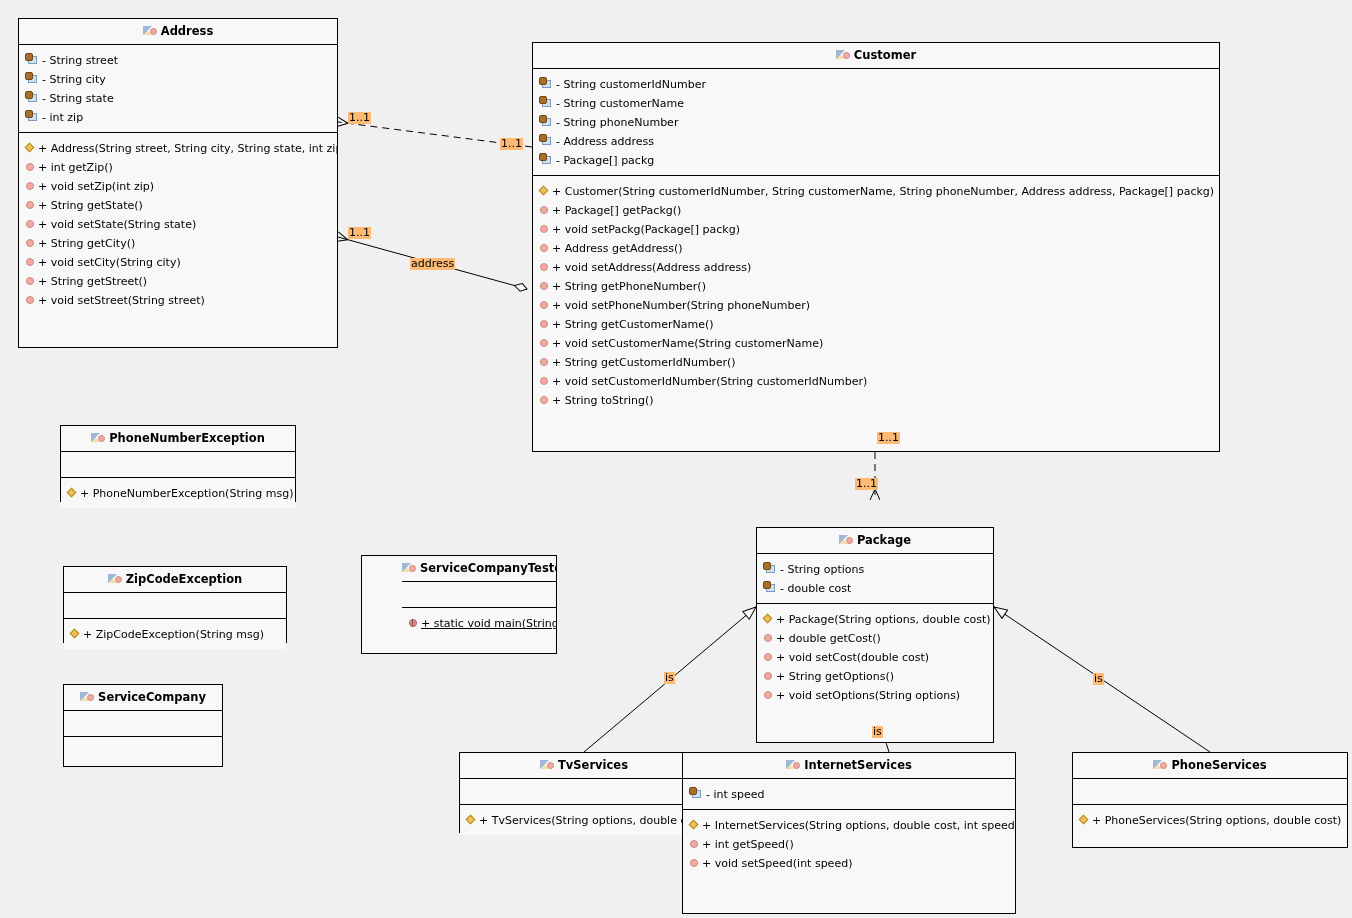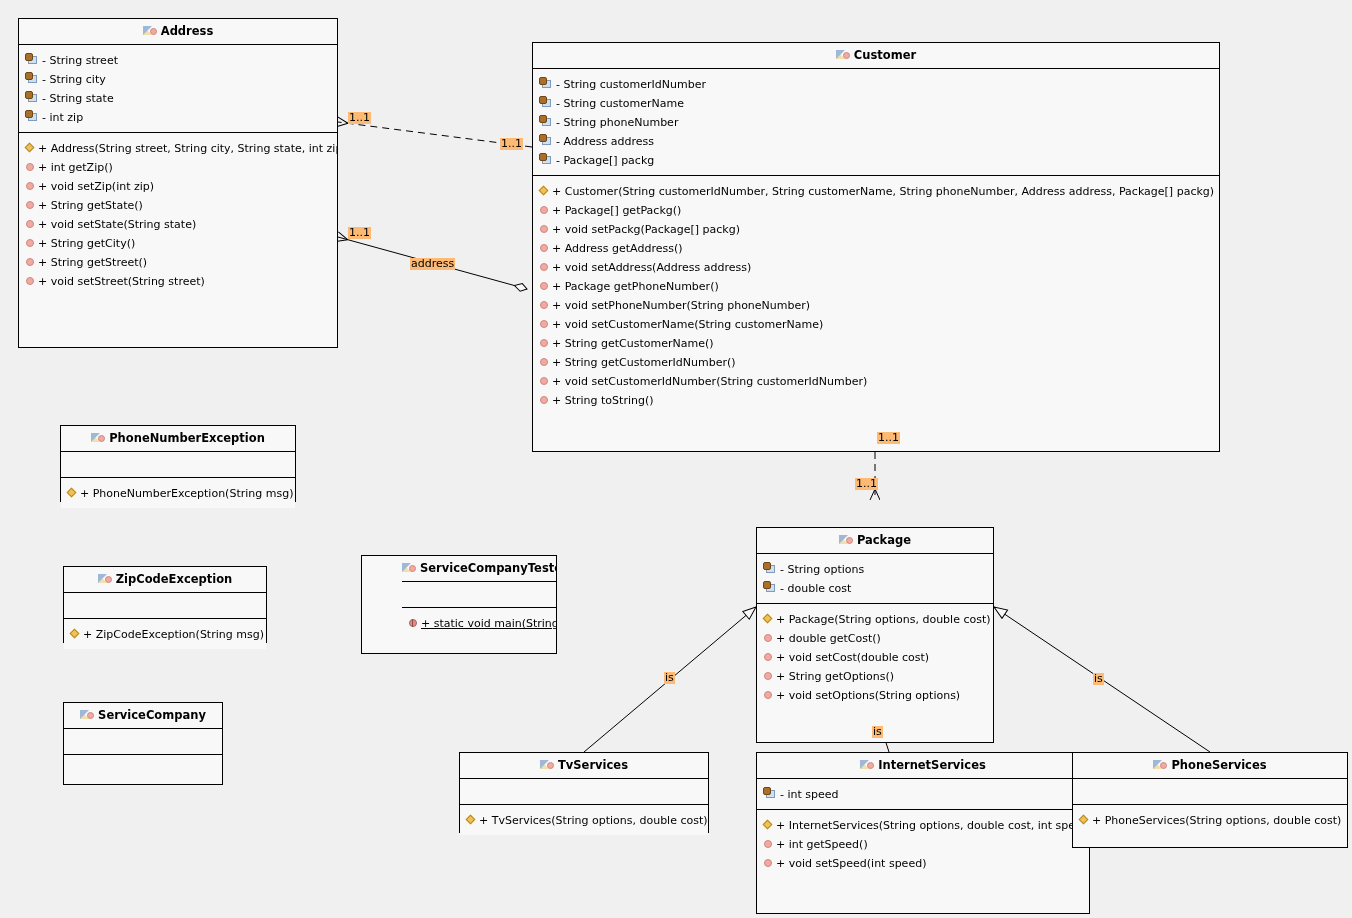--- a/index.html
+++ b/index.html
@@ -248,63 +248,64 @@
           <div class="member"><span class="icn icn-field"><span class="sq"></span><span class="lk"></span></span><span class="mtext">- String state</span></div>
           <div class="member"><span class="icn icn-field"><span class="sq"></span><span class="lk"></span></span><span class="mtext">- int zip</span></div>
         </div>
         <div class="compartment methods">
           <div class="member"><span class="icn icn-ctor"><span class="dm"></span></span><span class="mtext">+ Address(String street, String city, String state, int zip)</span></div>
           <div class="member"><span class="icn icn-method"><span class="cr"></span></span><span class="mtext">+ int getZip()</span></div>
           <div class="member"><span class="icn icn-method"><span class="cr"></span></span><span class="mtext">+ void setZip(int zip)</span></div>
           <div class="member"><span class="icn icn-method"><span class="cr"></span></span><span class="mtext">+ String getState()</span></div>
           <div class="member"><span class="icn icn-method"><span class="cr"></span></span><span class="mtext">+ void setState(String state)</span></div>
           <div class="member"><span class="icn icn-method"><span class="cr"></span></span><span class="mtext">+ String getCity()</span></div>
+          <div class="member"><span class="icn icn-method"><span class="cr"></span></span><span class="mtext">+ void setCity(String city)</span></div>
           <div class="member"><span class="icn icn-method"><span class="cr"></span></span><span class="mtext">+ String getStreet()</span></div>
           <div class="member"><span class="icn icn-method"><span class="cr"></span></span><span class="mtext">+ void setStreet(String street)</span></div>
         </div>
       </div>
       <div class="uml-class" style="left: 532px; top: 18px; width: 688px; height: 410px; margin-top: 24px;">
         <div class="class-header"><span class="icn icn-class"><span class="tri2"></span><span class="tri"></span><span class="ball"></span></span><span class="class-name">Customer</span></div>
         <div class="compartment attrs">
           <div class="member"><span class="icn icn-field"><span class="sq"></span><span class="lk"></span></span><span class="mtext">- String customerIdNumber</span></div>
           <div class="member"><span class="icn icn-field"><span class="sq"></span><span class="lk"></span></span><span class="mtext">- String customerName</span></div>
           <div class="member"><span class="icn icn-field"><span class="sq"></span><span class="lk"></span></span><span class="mtext">- String phoneNumber</span></div>
           <div class="member"><span class="icn icn-field"><span class="sq"></span><span class="lk"></span></span><span class="mtext">- Address address</span></div>
           <div class="member"><span class="icn icn-field"><span class="sq"></span><span class="lk"></span></span><span class="mtext">- Package[] packg</span></div>
         </div>
         <div class="compartment methods">
           <div class="member"><span class="icn icn-ctor"><span class="dm"></span></span><span class="mtext">+ Customer(String customerIdNumber, String customerName, String phoneNumber, Address address, Package[] packg)</span></div>
           <div class="member"><span class="icn icn-method"><span class="cr"></span></span><span class="mtext">+ Package[] getPackg()</span></div>
           <div class="member"><span class="icn icn-method"><span class="cr"></span></span><span class="mtext">+ void setPackg(Package[] packg)</span></div>
           <div class="member"><span class="icn icn-method"><span class="cr"></span></span><span class="mtext">+ Address getAddress()</span></div>
           <div class="member"><span class="icn icn-method"><span class="cr"></span></span><span class="mtext">+ void setAddress(Address address)</span></div>
-          <div class="member"><span class="icn icn-method"><span class="cr"></span></span><span class="mtext">+ Package getPhoneNumber()</span></div>
+          <div class="member"><span class="icn icn-method"><span class="cr"></span></span><span class="mtext">+ String getPhoneNumber()</span></div>
           <div class="member"><span class="icn icn-method"><span class="cr"></span></span><span class="mtext">+ void setPhoneNumber(String phoneNumber)</span></div>
+          <div class="member"><span class="icn icn-method"><span class="cr"></span></span><span class="mtext">+ String getCustomerName()</span></div>
           <div class="member"><span class="icn icn-method"><span class="cr"></span></span><span class="mtext">+ void setCustomerName(String customerName)</span></div>
-          <div class="member"><span class="icn icn-method"><span class="cr"></span></span><span class="mtext">+ String getCustomerName()</span></div>
           <div class="member"><span class="icn icn-method"><span class="cr"></span></span><span class="mtext">+ String getCustomerIdNumber()</span></div>
           <div class="member"><span class="icn icn-method"><span class="cr"></span></span><span class="mtext">+ void setCustomerIdNumber(String customerIdNumber)</span></div>
           <div class="member"><span class="icn icn-method"><span class="cr"></span></span><span class="mtext">+ String toString()</span></div>
         </div>
       </div>
       <div class="uml-class" style="left: 60px; top: 425px; width: 236px; height: 77px;">
         <div class="class-header"><span class="icn icn-class"><span class="tri2"></span><span class="tri"></span><span class="ball"></span></span><span class="class-name">PhoneNumberException</span></div>
         <div class="compartment attrs empty"></div>
         <div class="compartment methods">
           <div class="member"><span class="icn icn-ctor"><span class="dm"></span></span><span class="mtext">+ PhoneNumberException(String msg)</span></div>
         </div>
       </div>
-      <div class="uml-class" style="left: 63px; top: 566px; width: 204px; height: 77px;">
+      <div class="uml-class" style="left: 63px; top: 566px; width: 224px; height: 77px;">
         <div class="class-header"><span class="icn icn-class"><span class="tri2"></span><span class="tri"></span><span class="ball"></span></span><span class="class-name">ZipCodeException</span></div>
         <div class="compartment attrs empty"></div>
         <div class="compartment methods">
           <div class="member"><span class="icn icn-ctor"><span class="dm"></span></span><span class="mtext">+ ZipCodeException(String msg)</span></div>
         </div>
       </div>
-      <div class="uml-class" style="left: 63px; top: 702px; width: 160px; height: 83px;">
+      <div class="uml-class" style="left: 63px; top: 684px; width: 160px; height: 83px;">
         <div class="class-header"><span class="icn icn-class"><span class="tri2"></span><span class="tri"></span><span class="ball"></span></span><span class="class-name">ServiceCompany</span></div>
         <div class="compartment attrs empty"></div>
         <div class="compartment methods empty"></div>
       </div>
       <div class="uml-class" style="left: 361px; top: 555px; width: 196px; height: 99px; padding-left: 40px;">
         <div class="class-header"><span class="icn icn-class"><span class="tri2"></span><span class="tri"></span><span class="ball"></span></span><span class="class-name">ServiceCompanyTester</span></div>
         <div class="compartment attrs empty"></div>
         <div class="compartment methods">
           <div class="member static"><span class="icn icn-static"><span class="cr"></span><span class="bar"></span></span><span class="mtext">+ static void main(String[] args)</span></div>
         </div>
@@ -323,21 +324,21 @@
           <div class="member"><span class="icn icn-method"><span class="cr"></span></span><span class="mtext">+ void setOptions(String options)</span></div>
         </div>
       </div>
       <div class="uml-class" style="left: 459px; top: 752px; width: 250px; height: 81px;">
         <div class="class-header"><span class="icn icn-class"><span class="tri2"></span><span class="tri"></span><span class="ball"></span></span><span class="class-name">TvServices</span></div>
         <div class="compartment attrs empty"></div>
         <div class="compartment methods">
           <div class="member"><span class="icn icn-ctor"><span class="dm"></span></span><span class="mtext">+ TvServices(String options, double cost)</span></div>
         </div>
       </div>
-      <div class="uml-class" style="left: 756px; top: 752px; width: 334px; height: 162px;">
+      <div class="uml-class" style="left: 682px; top: 752px; width: 334px; height: 162px;">
         <div class="class-header"><span class="icn icn-class"><span class="tri2"></span><span class="tri"></span><span class="ball"></span></span><span class="class-name">InternetServices</span></div>
         <div class="compartment attrs">
           <div class="member"><span class="icn icn-field"><span class="sq"></span><span class="lk"></span></span><span class="mtext">- int speed</span></div>
         </div>
         <div class="compartment methods">
           <div class="member"><span class="icn icn-ctor"><span class="dm"></span></span><span class="mtext">+ InternetServices(String options, double cost, int speed)</span></div>
           <div class="member"><span class="icn icn-method"><span class="cr"></span></span><span class="mtext">+ int getSpeed()</span></div>
           <div class="member"><span class="icn icn-method"><span class="cr"></span></span><span class="mtext">+ void setSpeed(int speed)</span></div>
         </div>
       </div>

